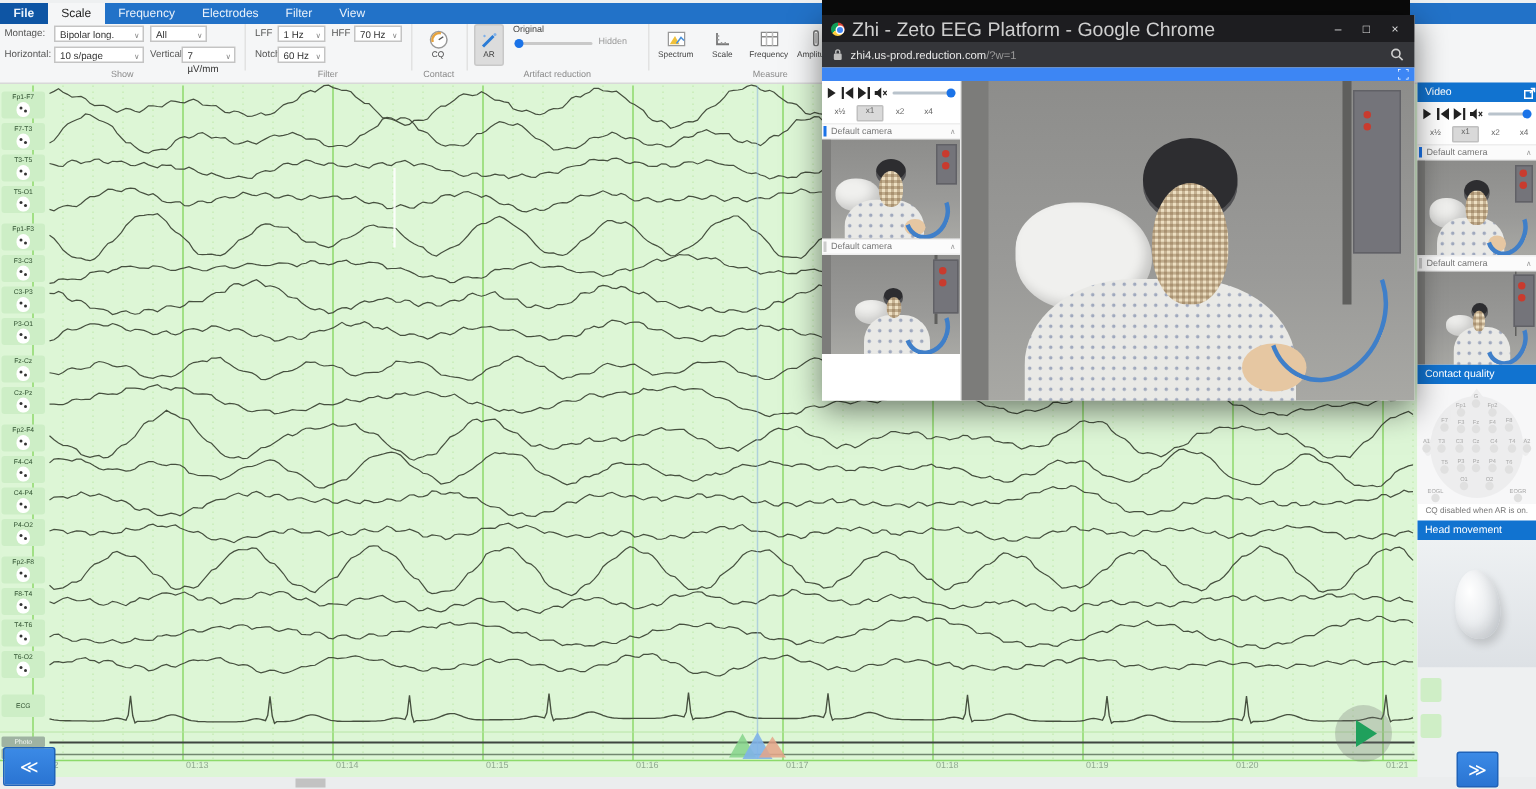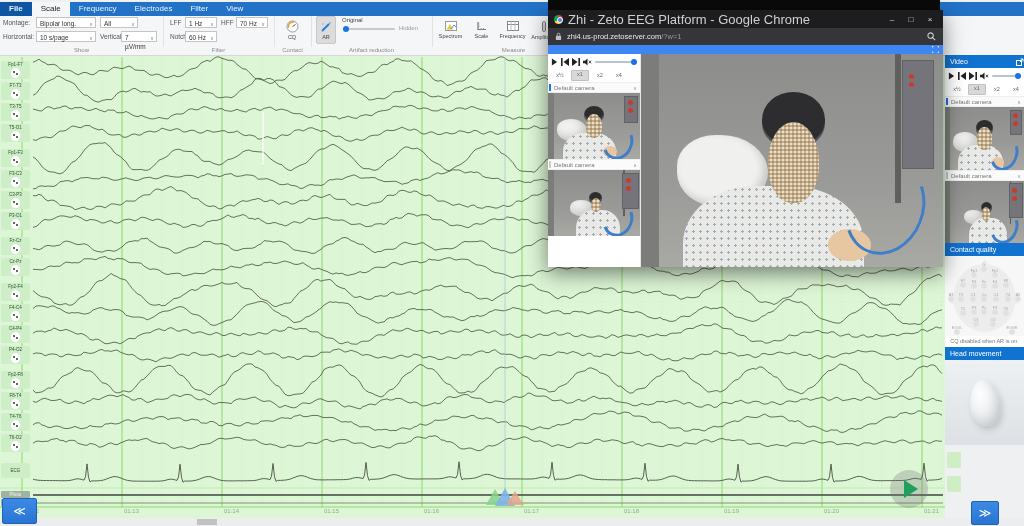--- a/index.html
+++ b/index.html
@@ -529,21 +529,21 @@
       <span class="ttitle">Zhi - Zeto EEG Platform - Google Chrome</span>
       <span class="wbtn">–</span>
       <span class="wbtn">□</span>
       <span class="wbtn">×</span>
     </div>
     <div class="urlbar">
       <svg width="7" height="9" viewBox="0 0 8 10">
           <rect x="1" y="4" width="6" height="5" rx="1" fill="#bfbfbf"></rect>
           <path d="M2.5 4 V2.8 a1.5 1.5 0 0 1 3 0 V4" fill="none" stroke="#bfbfbf" stroke-width="1.1"></path>
         </svg>
-      <span class="urltxt"><span class="urldom">zhi4.us-prod.zetoserver.com</span><span class="urlpath">/?w=1</span></span>
+      <span class="urltxt"><span class="urldom">zhi4.us-prod.reduction.com</span><span class="urlpath">/?w=1</span></span>
       <svg width="9" height="9" viewBox="0 0 10 10">
           <circle cx="4" cy="4" r="3" fill="none" stroke="#cfcfcf" stroke-width="1.2"></circle>
           <line x1="6.3" y1="6.3" x2="9" y2="9" stroke="#cfcfcf" stroke-width="1.2"></line>
         </svg>
     </div>
     <div class="bluebar">
       <svg width="7" height="7" viewBox="0 0 8 8">
           <path d="M0 2 V0 H2 M6 0 H8 V2 M8 6 V8 H6 M2 8 H0 V6" fill="none" stroke="#fff" stroke-width="1.1"></path>
         </svg>
     </div>

